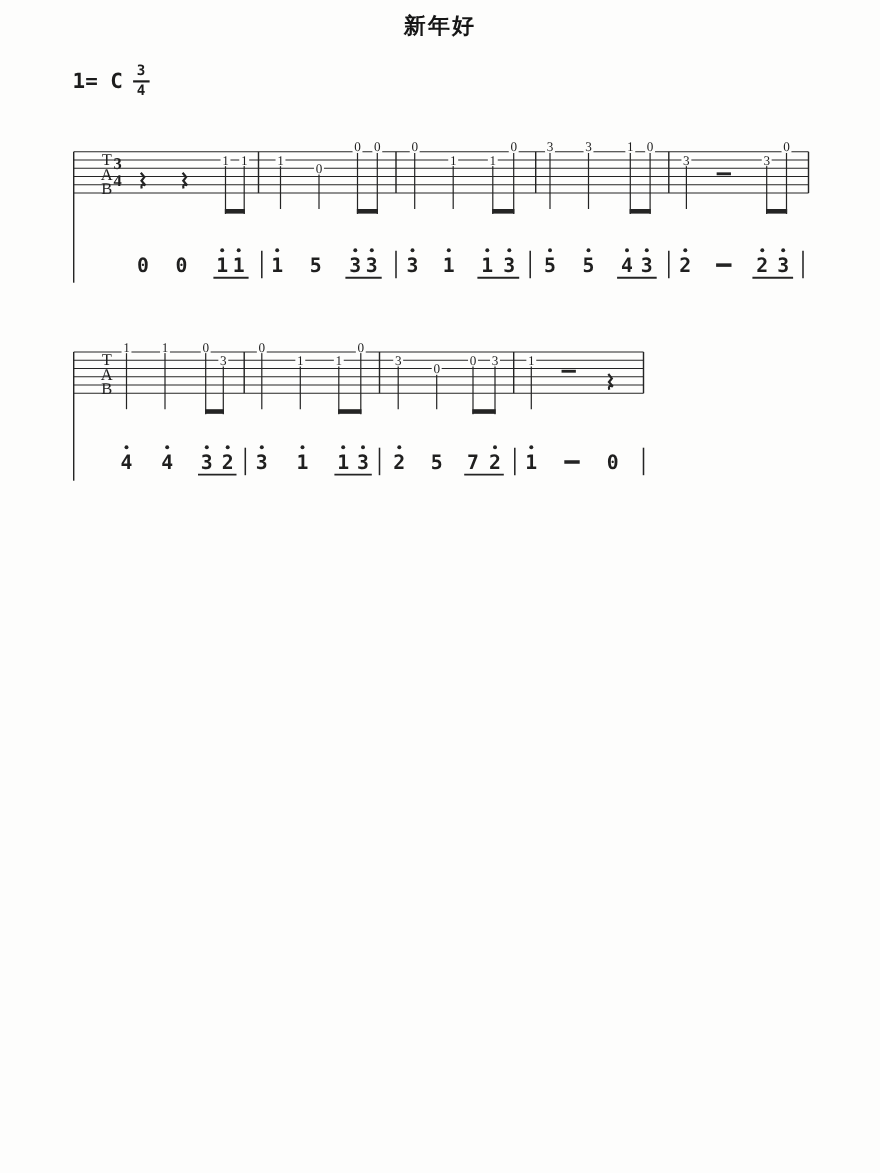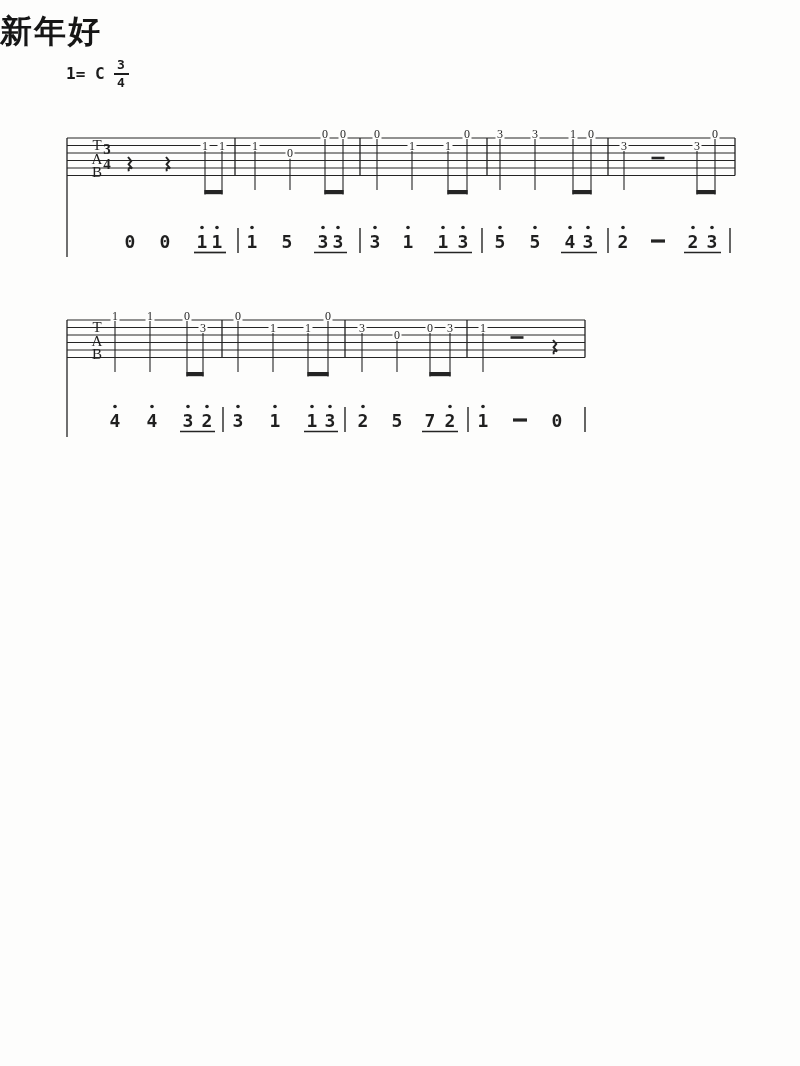--- a/index.html
+++ b/index.html
@@ -1,21 +1,21 @@
 <!DOCTYPE html>
 <html><head>
 <meta charset="utf-8">
 <style>
   *{margin:0;padding:0;box-sizing:border-box}
   html,body{width:800px;height:1066px}
   body{background:#fdfdfc;position:relative;font-family:"Liberation Sans",sans-serif;color:#1f1f1f;overflow:hidden}
-  .title{position:absolute;top:10px;left:0;width:100%;text-align:left;
-         font-size:32px;font-weight:700;letter-spacing:2px;color:#161616}
+  .title{position:absolute;top:10px;left:0;width:100%;text-align:center;
+         font-size:20px;font-weight:700;letter-spacing:2px;color:#161616}
   .keyline{position:absolute;left:66px;top:58px;display:flex;align-items:center;gap:9px}
-  .keyprefix{font-family:"DejaVu Sans Mono",monospace;font-weight:700;font-size:16px;color:#1c1c1c}
+  .keyprefix{font-family:"DejaVu Sans Mono",monospace;font-weight:700;font-size:19px;color:#1c1c1c}
   .frac{display:inline-flex;flex-direction:column;align-items:center;
         font-family:"DejaVu Sans Mono",monospace;font-weight:700;font-size:13px;line-height:1.05;color:#1c1c1c}
   .fracbar{width:15px;height:2px;background:#1c1c1c;margin:1px 0}
   #score-svg{position:absolute;left:0;top:0}
   #score-svg text{fill:#1f1f1f}
   #score-svg text.clef{font:15px "Liberation Serif",serif}
   #score-svg text.tsig{font:700 15px "Liberation Serif",serif}
   #score-svg text.fret{font:12px "Liberation Serif",serif}
   #score-svg text.jp{font:700 18px "DejaVu Sans Mono",monospace}
 </style>

